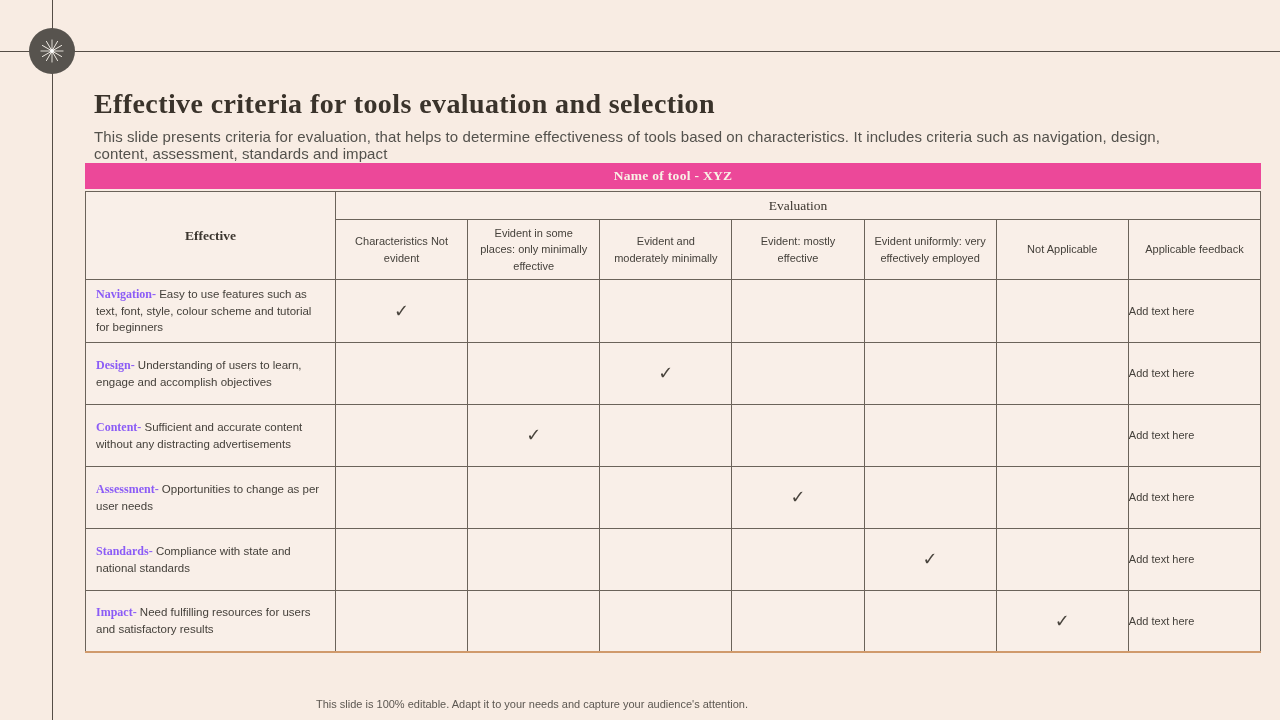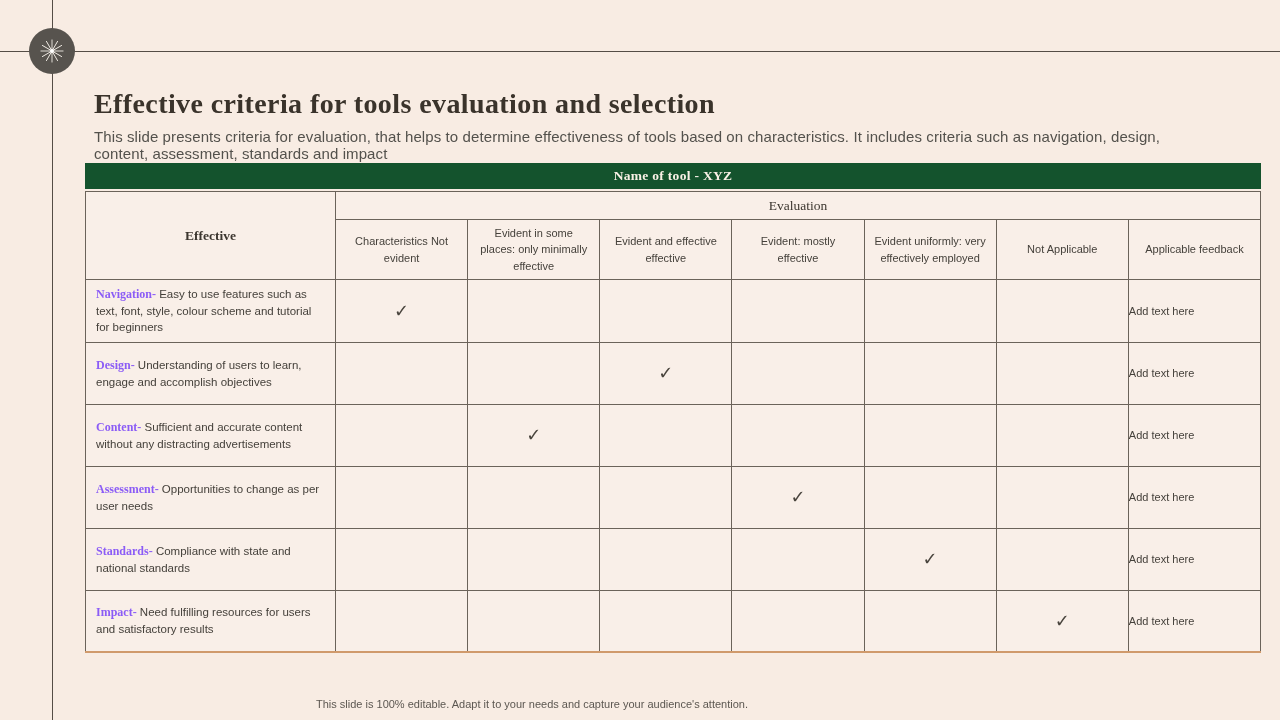--- a/index.html
+++ b/index.html
@@ -21,21 +21,21 @@
     position:absolute; left:94px; top:64px; width:1100px;
     font-family:"Liberation Serif", serif; font-weight:bold;
     font-size:28px; color:#3a332b; letter-spacing:0.4px;margin-top:24px;
   }
   .page-subtitle {
     position:absolute; left:94px; top:128px; width:1120px;
     font-size:15px; color:#53514c; letter-spacing:0.1px;
   }
   .table-wrap { position:absolute; left:85px; top:163px; width:1176px; }
   .banner {
-    height:26px; background:#14532d; margin-bottom:2px;
+    height:26px; background:#ec4899; margin-bottom:2px;
     display:flex; align-items:center; justify-content:center;
     font-family:"Liberation Serif", serif; font-weight:bold;
     font-size:13.5px; color:#f9f1e6; letter-spacing:0.3px;
   }
   table.eval-table {
     width:1176px; border-collapse:collapse; table-layout:fixed;
     background:#f9efe8; border-bottom:2px solid #d09a6c;
   }
   .eval-table th, .eval-table td { border:1px solid #6b635a; }
   th.criteria-head {
@@ -105,21 +105,21 @@
         <col>
     </colgroup>
     <thead>
       <tr>
         <th class="criteria-head" rowspan="2">Effective</th>
         <th class="eval-span" colspan="7">Evaluation</th>
       </tr>
       <tr id="col-headers">
           <th class="col-head">Characteristics Not evident</th>
           <th class="col-head">Evident in some places: only minimally effective</th>
-          <th class="col-head">Evident and effective effective</th>
+          <th class="col-head">Evident and moderately minimally</th>
           <th class="col-head">Evident: mostly effective</th>
           <th class="col-head">Evident uniformly: very effectively employed</th>
           <th class="col-head">Not Applicable</th>
           <th class="col-head">Applicable feedback</th>
         </tr>
     </thead>
     <tbody id="table-body">
         <tr>
           <td class="criteria-cell"><b>Navigation-</b><span> Easy to use features such as text, font, style, colour scheme and tutorial for beginners</span></td>
           <td class="eval-cell"><span class="check">✓</span></td>

